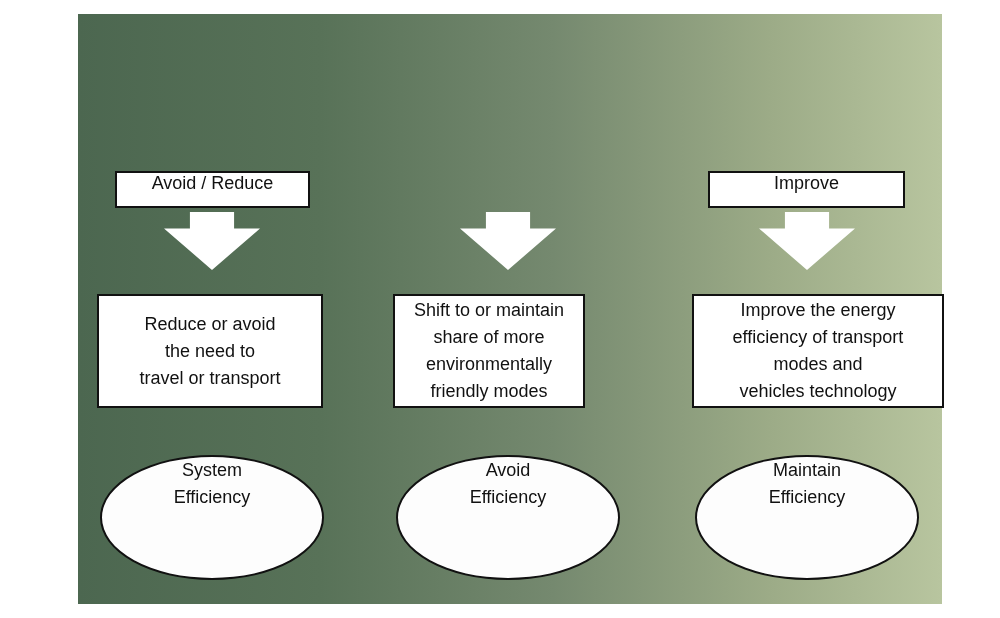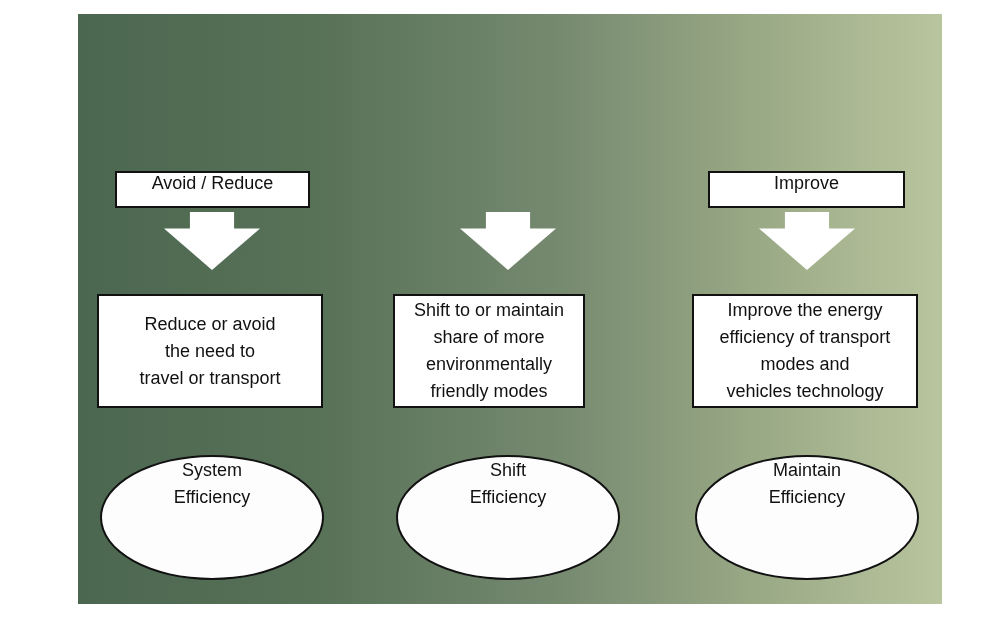--- a/index.html
+++ b/index.html
@@ -51,21 +51,21 @@
     top: 280px; height: 114px;
     background: #ffffff;
     border: 2px solid #111111;
     display: flex; align-items: center; justify-content: center;
     text-align: center;
     font-size: 18px; line-height: 27px;
     white-space: pre-line;
   }
   .desc-left  { left: 19px;  width: 226px; }
   .desc-mid   { left: 315px; width: 192px; }
-  .desc-right { left: 614px; width: 226px; }
+  .desc-right { left: 614px; width: 252px; }
   .ellipse {
     position: absolute;
     top: 441px; width: 224px; height: 125px;
     background: #fdfdfd;
     border: 2px solid #111111;
     border-radius: 50%;
     display: flex; align-items: flex-start; justify-content: center;
     text-align: center;
     font-size: 18px; line-height: 27px;
     white-space: pre-line;
@@ -104,21 +104,21 @@
         <polygon points="27,0 73,0 73,17 100,17 50,60 0,17 27,17" fill="#ffffff"></polygon>
       </svg>
     </div>
     <div class="desc-box desc-mid">
       <span>Shift to or maintain
 share of more
 environmentally
 friendly modes</span>
     </div>
     <div class="ellipse ellipse-mid">
-      <span>Shift
+      <span>Avoid
 Efficiency</span>
     </div>
 
     <div class="header-box header-right">
       <span>Improve</span>
     </div>
     <div class="arrow arrow-right">
       <svg viewBox="0 0 100 60" preserveAspectRatio="none">
         <polygon points="27,0 73,0 73,17 100,17 50,60 0,17 27,17" fill="#ffffff"></polygon>
       </svg>

